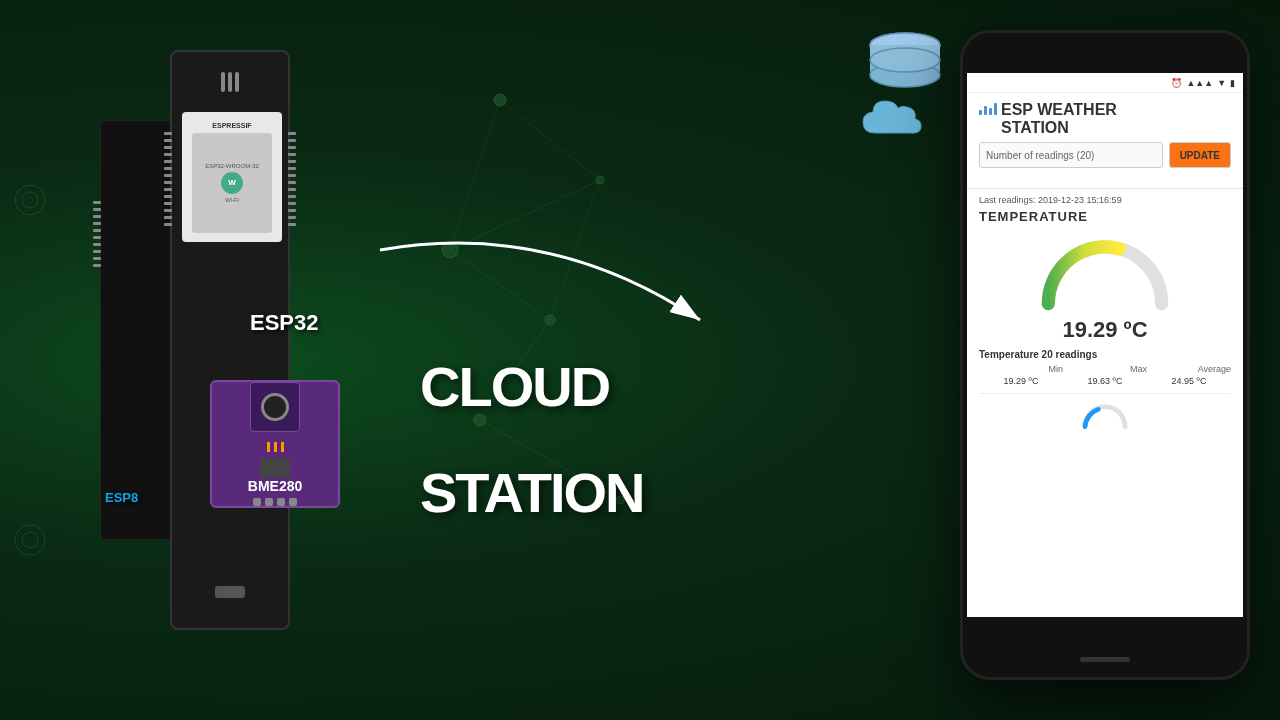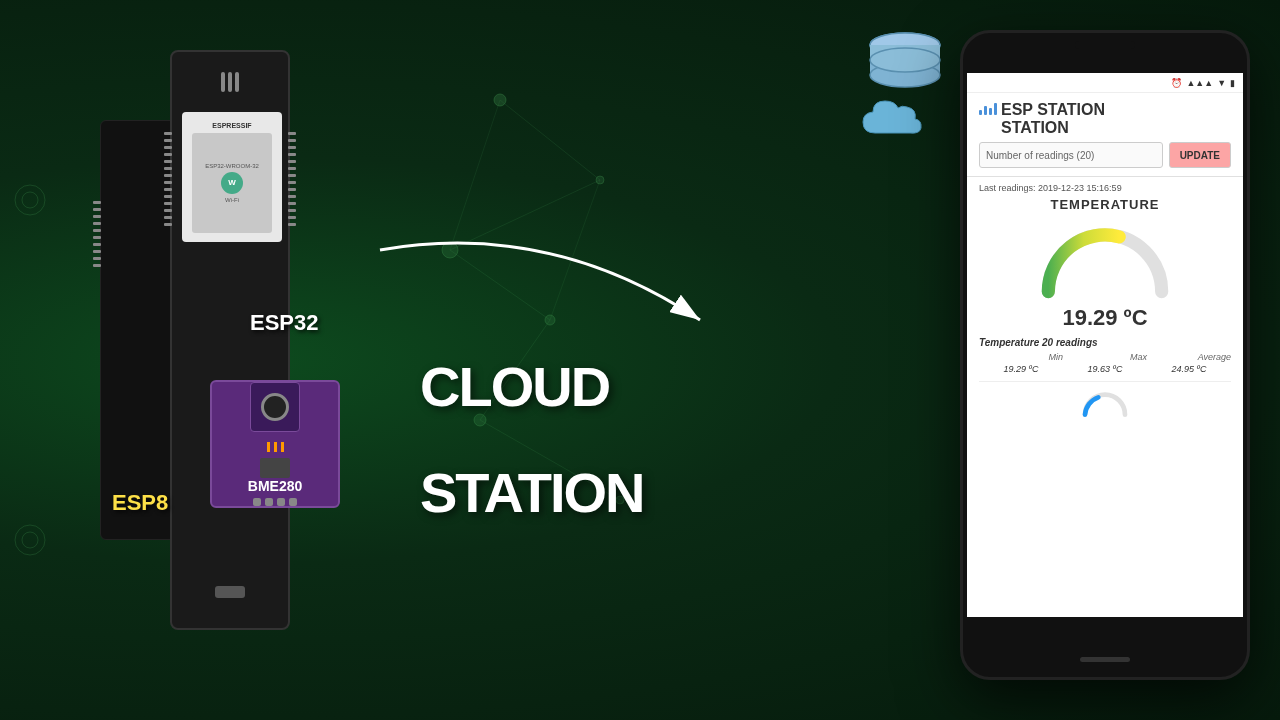--- a/index.html
+++ b/index.html
@@ -251,24 +251,24 @@
       top: 310px;
       color: white;
       font-size: 22px;
       font-weight: bold;
       font-family: Arial, sans-serif;
       text-shadow: 2px 2px 4px rgba(0,0,0,0.8);
     }
 
     .label-esp8 {
       position: absolute;
-      left: 112px;
+      left: 105px;
       top: 490px;
-      color: #fde047;
-      font-size: 22px;
+      color: #0ea5e9;
+      font-size: 13px;
       font-weight: bold;
       font-family: Arial, sans-serif;
       text-shadow: 2px 2px 4px rgba(0,0,0,0.8);
     }
 
     
     .arrow-svg {
       position: absolute;
       left: 350px;
       top: 200px;
@@ -352,40 +352,40 @@
       color: #333;
       font-family: Arial, sans-serif;
       line-height: 1.1;
       margin-bottom: 6px;
     }
 
     .app-controls {
       display: flex;
       gap: 6px;
       align-items: flex-end;
-      margin-bottom: 4px;
+      margin-bottom: 16px;
     }
 
     .readings-input {
       flex: 1;
       height: 26px;
       border: 1px solid #ccc;
       border-radius: 3px;
       padding: 0 6px;
       font-size: 10px;
       color: #666;
       background: #fafafa;
       display: flex;
       align-items: center;
     }
 
     .update-btn {
       height: 26px;
       padding: 0 10px;
-      background: #fca5a5;
+      background: #f97316;
       border: 1px solid #ccc;
       border-radius: 3px;
       font-size: 10px;
       font-weight: bold;
       color: #333;
       cursor: pointer;
       display: flex;
       align-items: center;
       justify-content: center;
     }
@@ -399,21 +399,21 @@
     .last-reading {
       font-size: 9px;
       color: #555;
       margin-bottom: 4px;
     }
 
     .section-title {
       font-size: 13px;
       font-weight: bold;
       color: #333;
-      text-align: center;
+      text-align: left;
       margin: 4px 0;
       letter-spacing: 1px;
     }
 
     
     .gauge-container {
       display: flex;
       justify-content: center;
       margin: 4px 0;
       position: relative;
@@ -428,21 +428,20 @@
       text-align: center;
       font-size: 22px;
       font-weight: bold;
       color: #333;
       margin: 2px 0 6px;
     }
 
     
     .stats-section {
       margin-top: 4px;
-      font-style: italic;
     }
 
     .stats-title {
       font-size: 10px;
       font-weight: bold;
       color: #333;
       margin-bottom: 3px;
     }
 
     .stats-table {
@@ -717,21 +716,21 @@
 
         <div class="app-header">
           <div style="display:flex;align-items:flex-start;">
             <div class="bar-icon">
               <span style="height:5px;"></span>
               <span style="height:9px;"></span>
               <span style="height:7px;"></span>
               <span style="height:12px;"></span>
             </div>
             <div class="app-title">
-              <div>ESP STATION</div>
+              <div>ESP WEATHER</div>
               <div>STATION</div>
             </div>
           </div>
           <div class="app-controls">
             <div class="readings-input">
               <span>Number of readings (20)</span>
             </div>
             <div class="update-btn">UPDATE</div>
           </div>
         </div>

